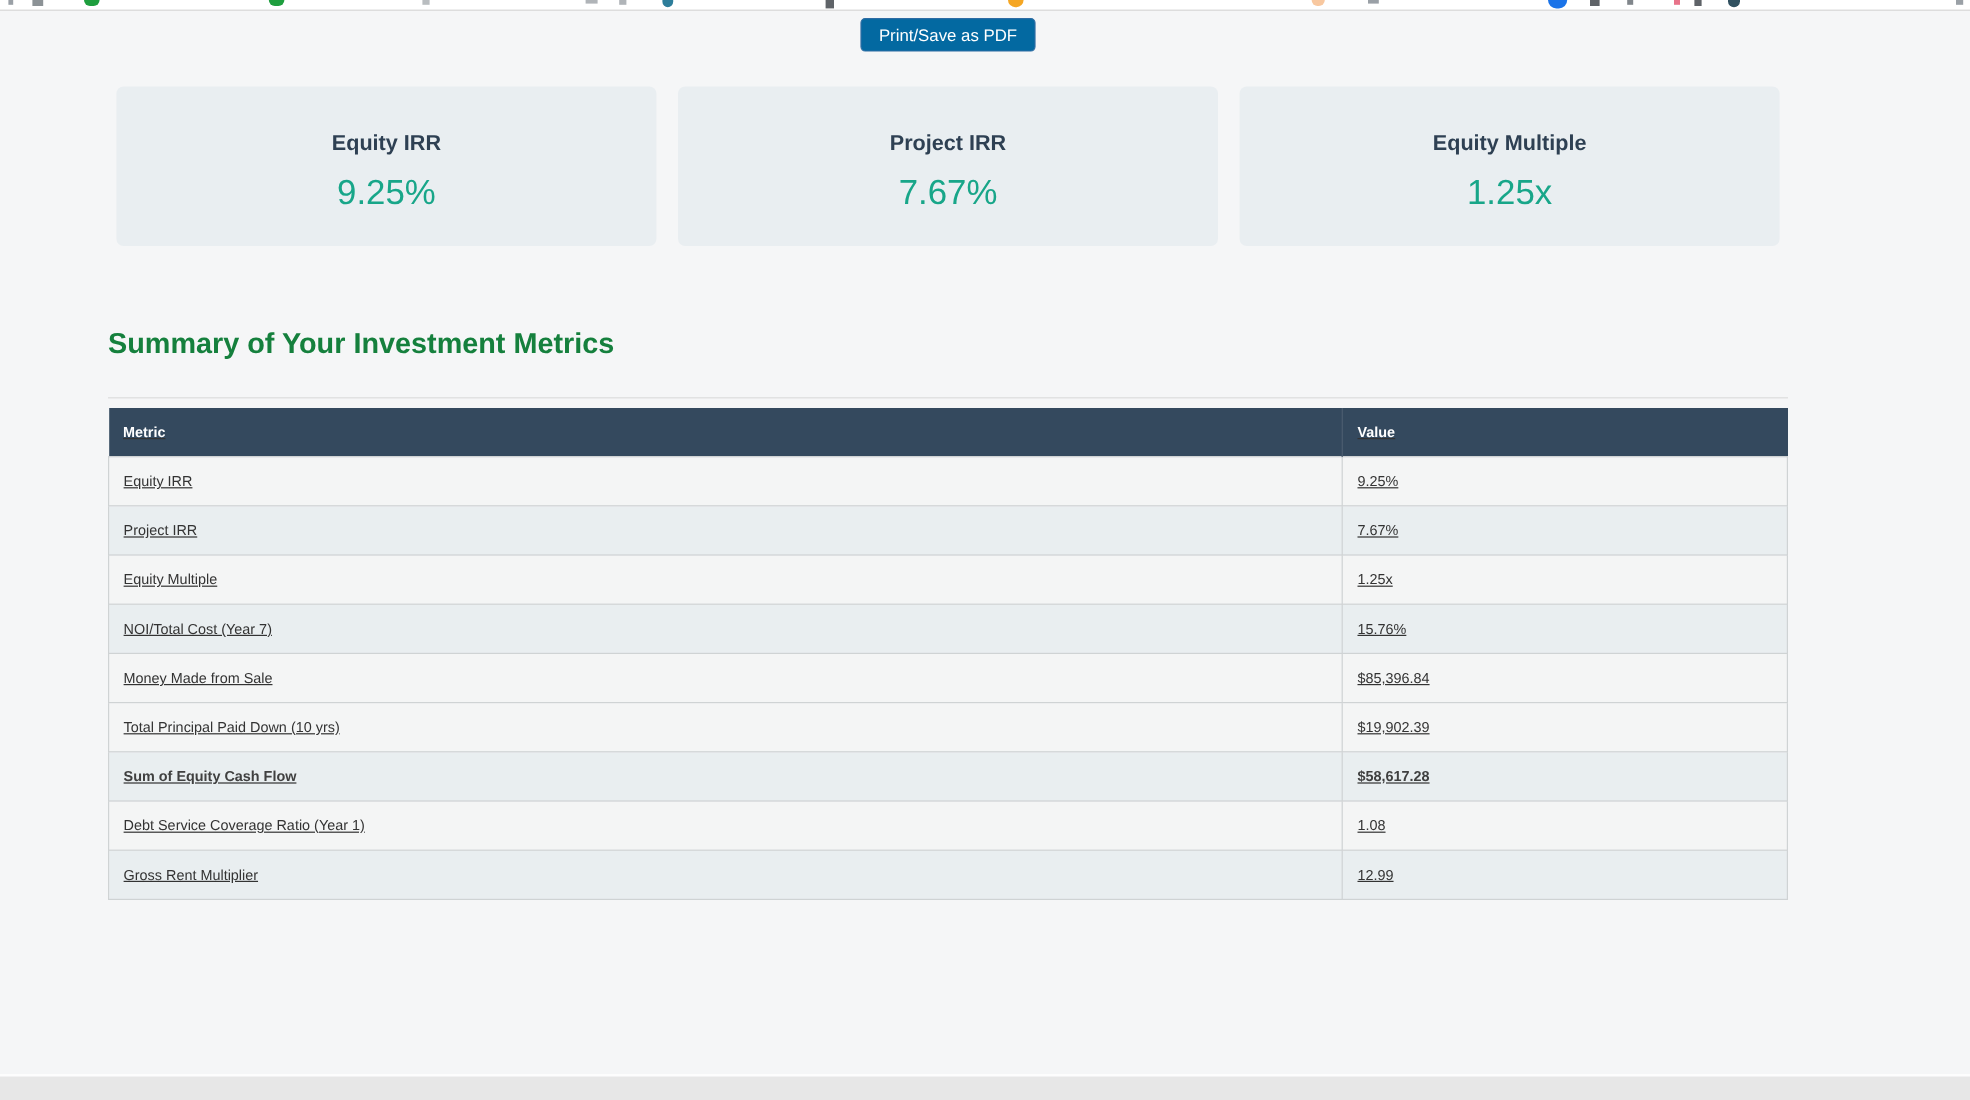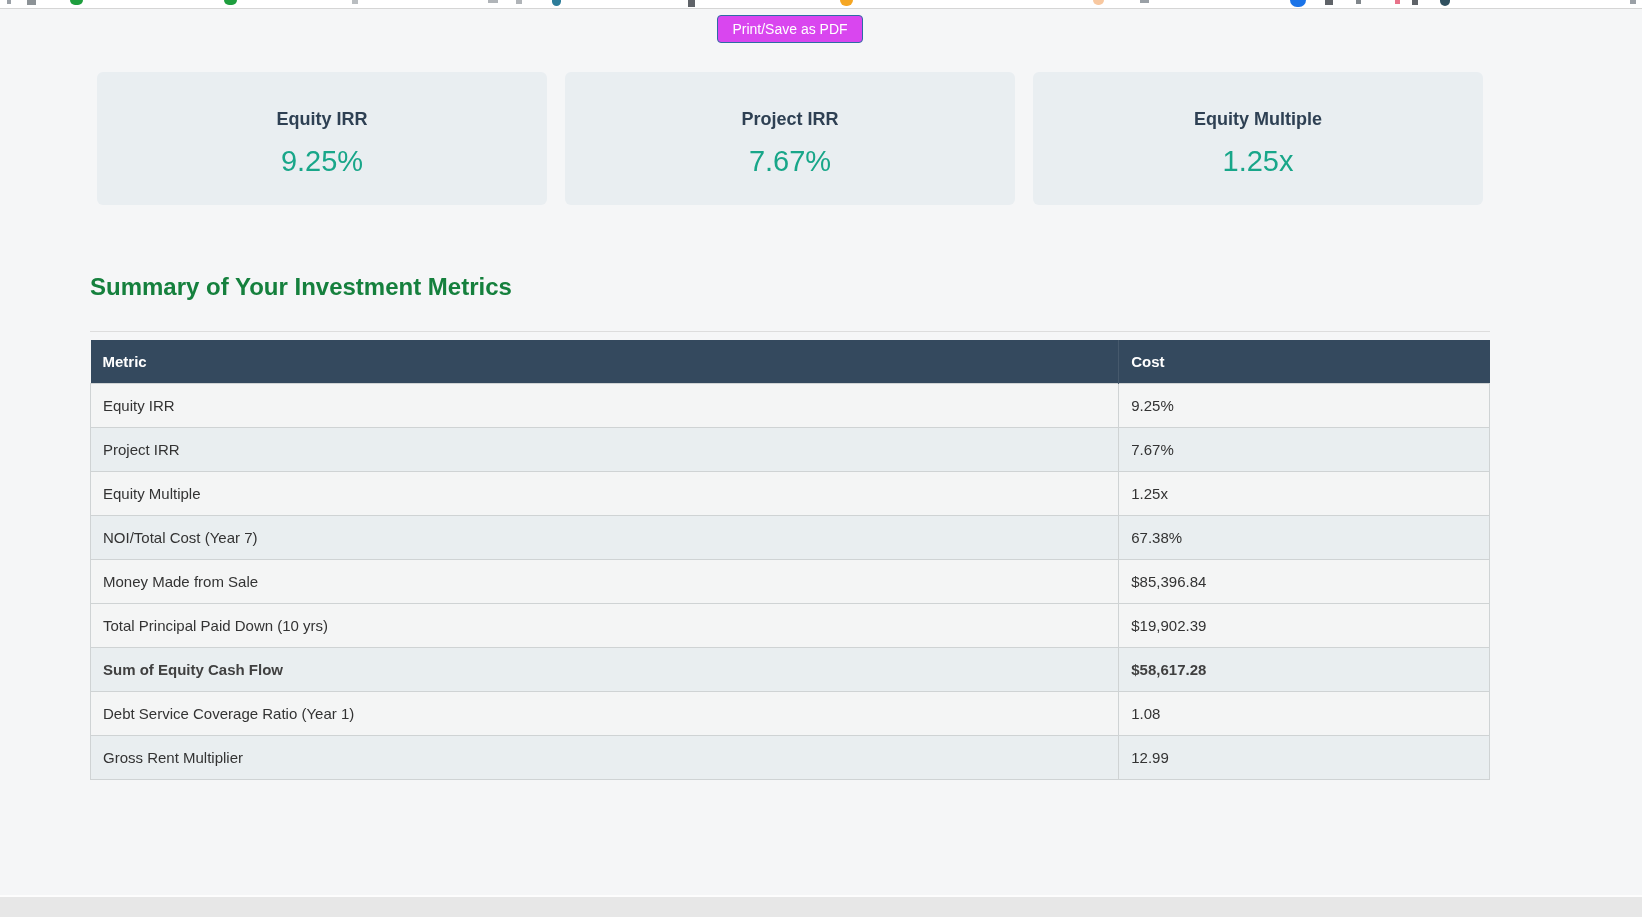--- a/index.html
+++ b/index.html
@@ -26,21 +26,21 @@
     height: 888px;
     background: #f5f6f7;
     border-bottom: 2px solid #fdfdfd;
     overflow: hidden;
   }
   .content { width: 1400px; margin-left: 90px; }
 
   .print-btn {
     display: block;
     margin: 6px auto 0 auto;
-    background: #d946ef;
+    background: #0369a1;
     color: #ffffff;
     border: 1px solid #2e6da4;
     border-radius: 4px;
     padding: 5px 14px;
     font-size: 14px;
     font-family: "Liberation Sans", sans-serif;
     cursor: pointer;
   }
 
   .cards-row {
@@ -77,23 +77,24 @@
     margin-top: 30px;
     border: none;
     border-top: 1px solid #dddddd;
     height: 0;
   }
 
   table.metrics-table {
     margin-top: 1px;
     width: 100%;
     border-collapse: collapse;
-    font-size: 15px;
+    font-size: 12px;
     color: #333333;
     table-layout: fixed;
+    text-decoration: underline;
   }
   .metrics-table th {
     background: #34495e;
     color: #ffffff;
     font-weight: bold;
     text-align: left;
     padding: 13px 12px;
   }
   .metrics-table th.col-value { border-left: 1px solid #46596c; }
   .metrics-table col.c-metric { width: 73.5%; }
@@ -155,39 +156,39 @@
     <hr class="heading-rule">
 
     <table class="metrics-table">
       <colgroup>
           <col class="c-metric">
           <col class="c-value">
         </colgroup>
       <thead>
         <tr>
           <th class="col-metric">Metric</th>
-          <th class="col-value">Cost</th>
+          <th class="col-value">Value</th>
         </tr>
       </thead>
       <tbody>
         <tr class="row-odd">
           <td>Equity IRR</td>
           <td>9.25%</td>
         </tr>
         <tr class="row-even">
           <td>Project IRR</td>
           <td>7.67%</td>
         </tr>
         <tr class="row-odd">
           <td>Equity Multiple</td>
           <td>1.25x</td>
         </tr>
         <tr class="row-even">
           <td>NOI/Total Cost (Year 7)</td>
-          <td>67.38%</td>
+          <td>15.76%</td>
         </tr>
         <tr class="row-odd">
           <td>Money Made from Sale</td>
           <td>$85,396.84</td>
         </tr>
         <tr class="row-odd">
           <td>Total Principal Paid Down (10 yrs)</td>
           <td>$19,902.39</td>
         </tr>
         <tr class="row-even row-total">

